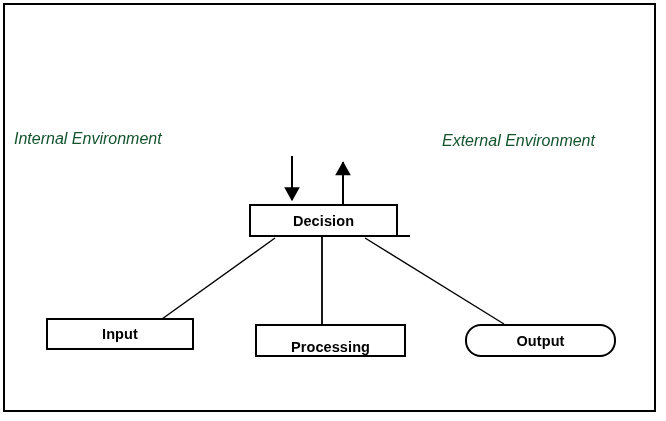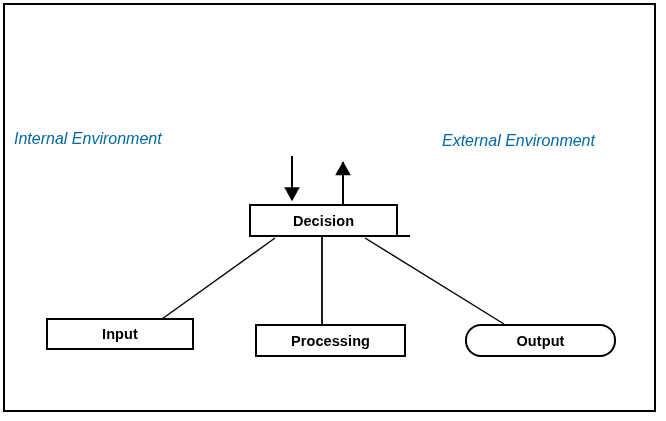--- a/index.html
+++ b/index.html
@@ -68,35 +68,36 @@
     width: 148px;
     height: 32px;
     font-size: 14.5px;
   }
   #node-processing {
     left: 255px;
     top: 324px;
     width: 151px;
     height: 33px;
     font-size: 14.5px;
+    align-items: flex-end;
   }
   #node-output {
     left: 465px;
     top: 324px;
     width: 151px;
     height: 33px;
     font-size: 14.5px;
     border-radius: 16px;
   }
   
   .env-label {
     position: absolute;
     font-style: italic;
     font-size: 16px;
-    color: #0369a1;
+    color: #14532d;
     white-space: nowrap;
   }
   #label-internal-environment {
     left: 14px;
     top: 130px;
   }
   #label-external-environment {
     left: 442px;
     top: 132px;
   }

